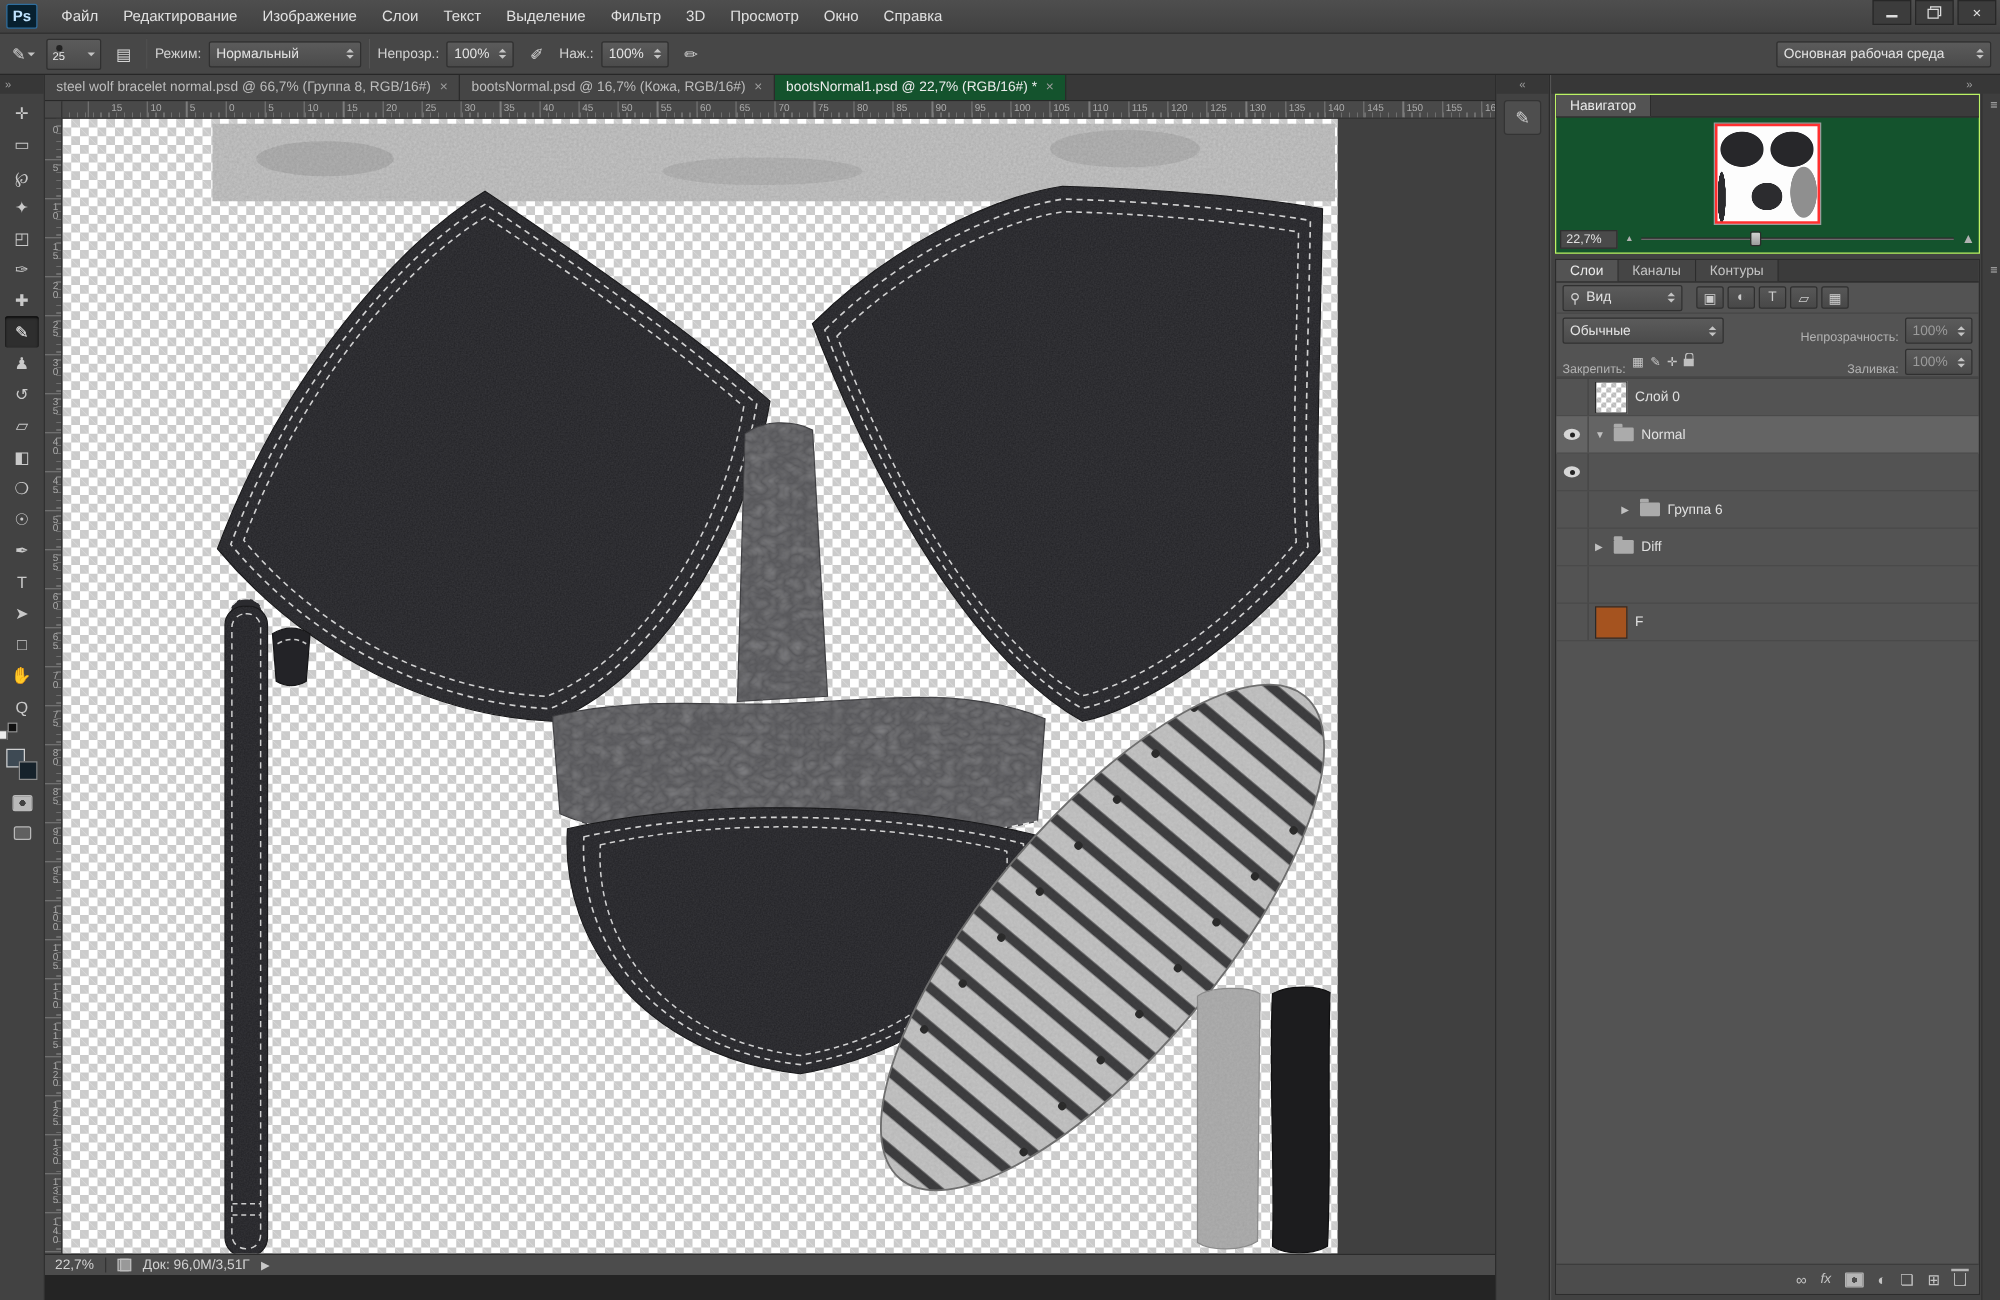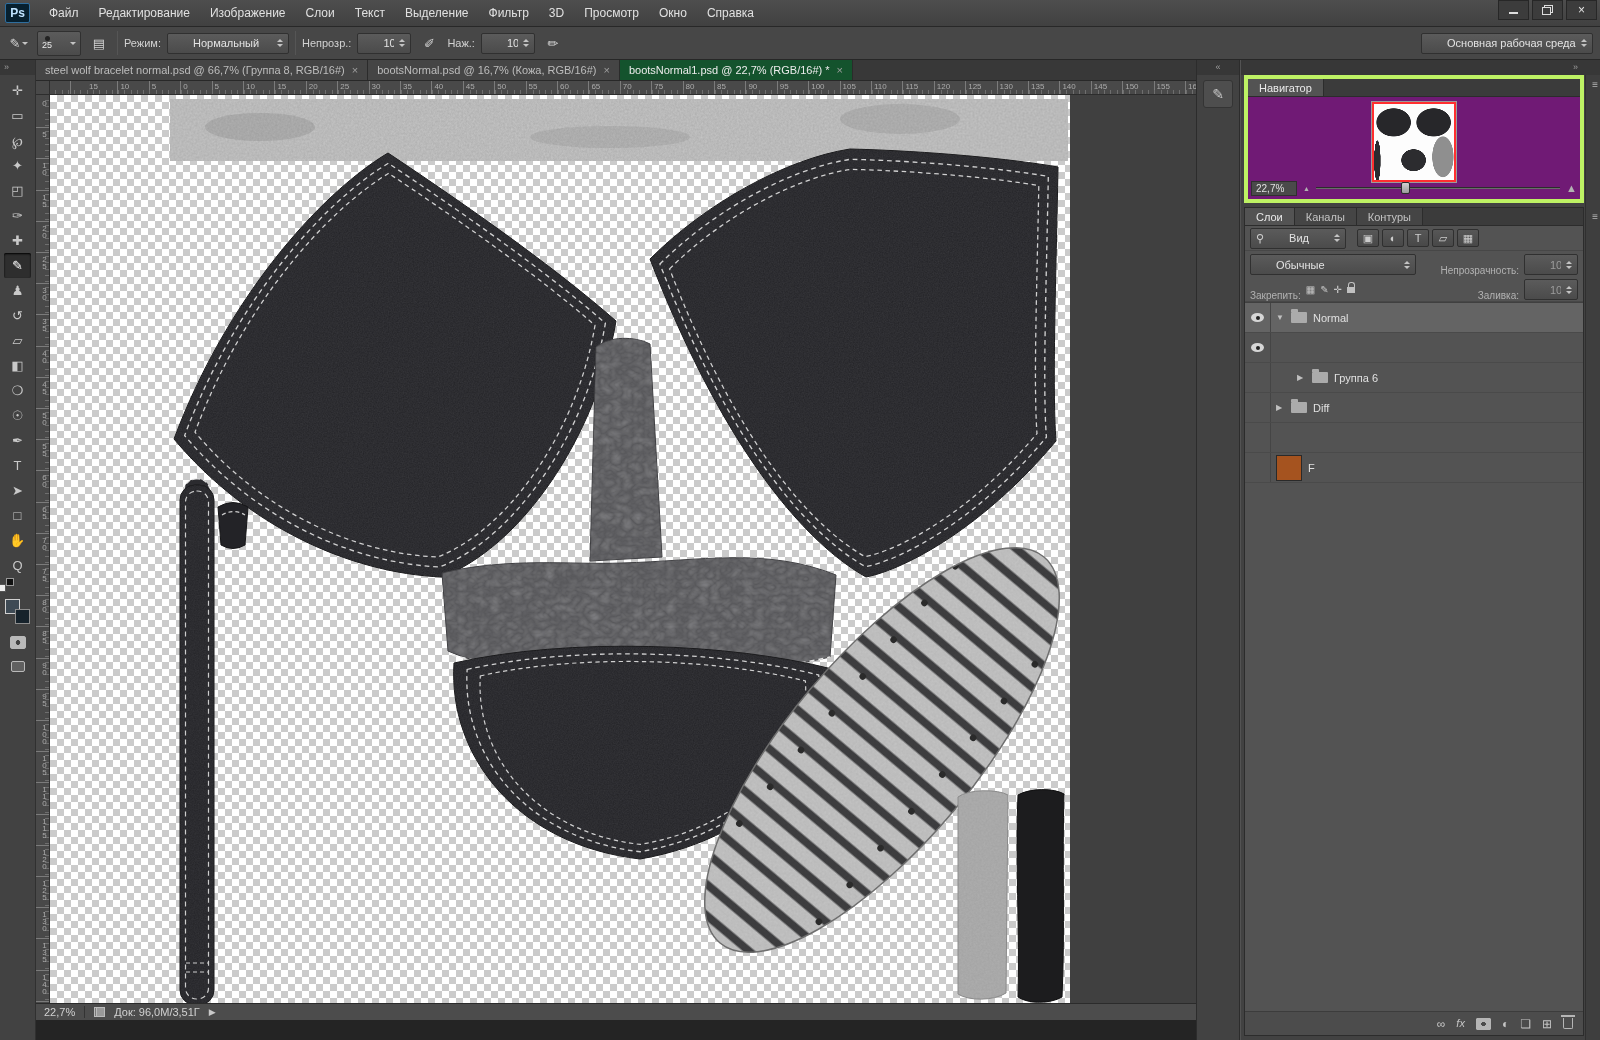--- a/index.html
+++ b/index.html
@@ -24,25 +24,25 @@
   .icon-restore::before { content:""; position:absolute; top:0; right:0; width:7px; height:6px; border:1px solid #ddd; }
   .icon-restore::after  { content:""; position:absolute; bottom:0; left:0; width:7px; height:6px; border:1px solid #ddd; background:#3c3c3c; }
 
   
   .optionsbar { position:absolute; top:27px; left:0; right:0; height:33px; background:#474747;
                 border-bottom:1px solid #272727; display:flex; align-items:center; padding:0 7px; gap:6px; z-index:29; }
   .opt-label { font-size:11px; color:#d2d2d2; white-space:nowrap; }
   .dropdown { height:21px; background:linear-gradient(#5b5b5b,#4b4b4b); border:1px solid #303030;
               border-radius:2px; display:flex; align-items:center; padding:0 5px; gap:5px;
               font-size:11px; color:#e3e3e3; white-space:nowrap; }
-  .dropdown .val { flex:1; overflow:hidden;margin-left:20px; }
+  .dropdown .val { flex:1; overflow:hidden; }
   .spin { display:flex; flex-direction:column; gap:2px; margin-left:auto; }
   .tri-u { width:0; height:0; border-left:3px solid transparent; border-right:3px solid transparent; border-bottom:3px solid #c4c4c4; }
   .tri-d { width:0; height:0; border-left:3px solid transparent; border-right:3px solid transparent; border-top:3px solid #c4c4c4; }
-  .w54{width:54px}.w120{width:122px}.w150{width:166px}.w170{width:172px}.w96{width:96px}
+  .w54{width:54px}.w120{width:122px}.w150{width:129px}.w170{width:172px}.w96{width:96px}
   .opt-sep { width:1px; height:24px; background:#383838; border-right:1px solid #555; }
   .tool-btn { min-width:24px; height:23px; display:flex; align-items:center; justify-content:center;
               gap:2px; color:#d5d5d5; font-size:13px; border-radius:2px; }
   .brush-picker { width:44px; height:25px; display:flex; align-items:center; padding:0 4px; gap:3px;
                   background:linear-gradient(#5b5b5b,#4b4b4b); border:1px solid #303030; border-radius:2px; }
   .brush-col { display:flex; flex-direction:column; align-items:center; line-height:9px; }
   .dot { width:5px; height:5px; border-radius:50%; background:#222; }
   .bsize { font-size:9px; color:#e8e8e8; }
   .workspace-wrap { margin-left:auto; }
 
@@ -119,21 +119,21 @@
   .dock-head { height:15px; background:#373737; color:#9d9d9d; font-size:9px; line-height:15px;
                text-align:right; padding-right:22px; }
   .edge-strip { position:absolute; right:0; top:15px; width:15px; bottom:0; background:#3e3e3e; border-left:1px solid #303030; }
   .pm { position:absolute; right:2px; color:#b5b5b5; font-size:10px; }
   .panel-area { position:absolute; left:3px; right:16px; top:15px; bottom:0; }
   .panel-tabbar { height:18px; background:#3b3b3b; display:flex; border-bottom:1px solid #2c2c2c; }
   .panel-tab { padding:0 11px; line-height:18px; font-size:11px; color:#c3c3c3; background:#454545;
                border-right:1px solid #2c2c2c; }
   .panel-tab.active { background:#535353; color:#eaeaea; }
 
-  .nav-panel { position:relative; height:128px; background:#701a75; border:4px solid #bef264; }
+  .nav-panel { position:relative; height:128px; background:#14532d; border:1px solid #bef264; }
   .nav-body { position:relative; height:109px; }
   .nav-thumb { position:absolute; left:50%; transform:translateX(-50%); top:5px; width:84px; height:80px;
                outline:1px solid #9b9b9b; }
   .mini-texture { background-color:#fdfdfd; background-repeat:no-repeat; background-image:
       radial-gradient(closest-side, #27272a 96%, transparent 100%),
       radial-gradient(closest-side, #27272a 96%, transparent 100%),
       radial-gradient(closest-side, #2c2c2f 96%, transparent 100%),
       radial-gradient(closest-side, #8f8f8f 96%, transparent 100%),
       radial-gradient(closest-side, #2b2b2e 96%, transparent 100%);
       background-size:42% 36%, 42% 36%, 30% 28%, 26% 52%, 8% 52%;
@@ -635,20 +635,27 @@
           <div class="dropdown w54">
             <span class="val val-dim">100%</span>
             <span class="spin">
                 <span class="tri-u"></span>
                 <span class="tri-d"></span>
               </span>
           </div>
         </div>
 
         <div class="layers-list">
+            <div class="layer-row">
+              <div class="eye-cell"></div>
+              <div class="row-main">
+                <span class="thumb checker"></span>
+                <span class="layer-name">Слой 0</span>
+              </div>
+            </div>
             <div class="layer-row selected">
               <div class="eye-cell">
                 <span class="icon-eye"></span>
               </div>
               <div class="row-main">
                 <span class="tri">▼</span>
                 <span class="icon-folder"></span>
                 <span class="layer-name">Normal</span>
               </div>
             </div>

